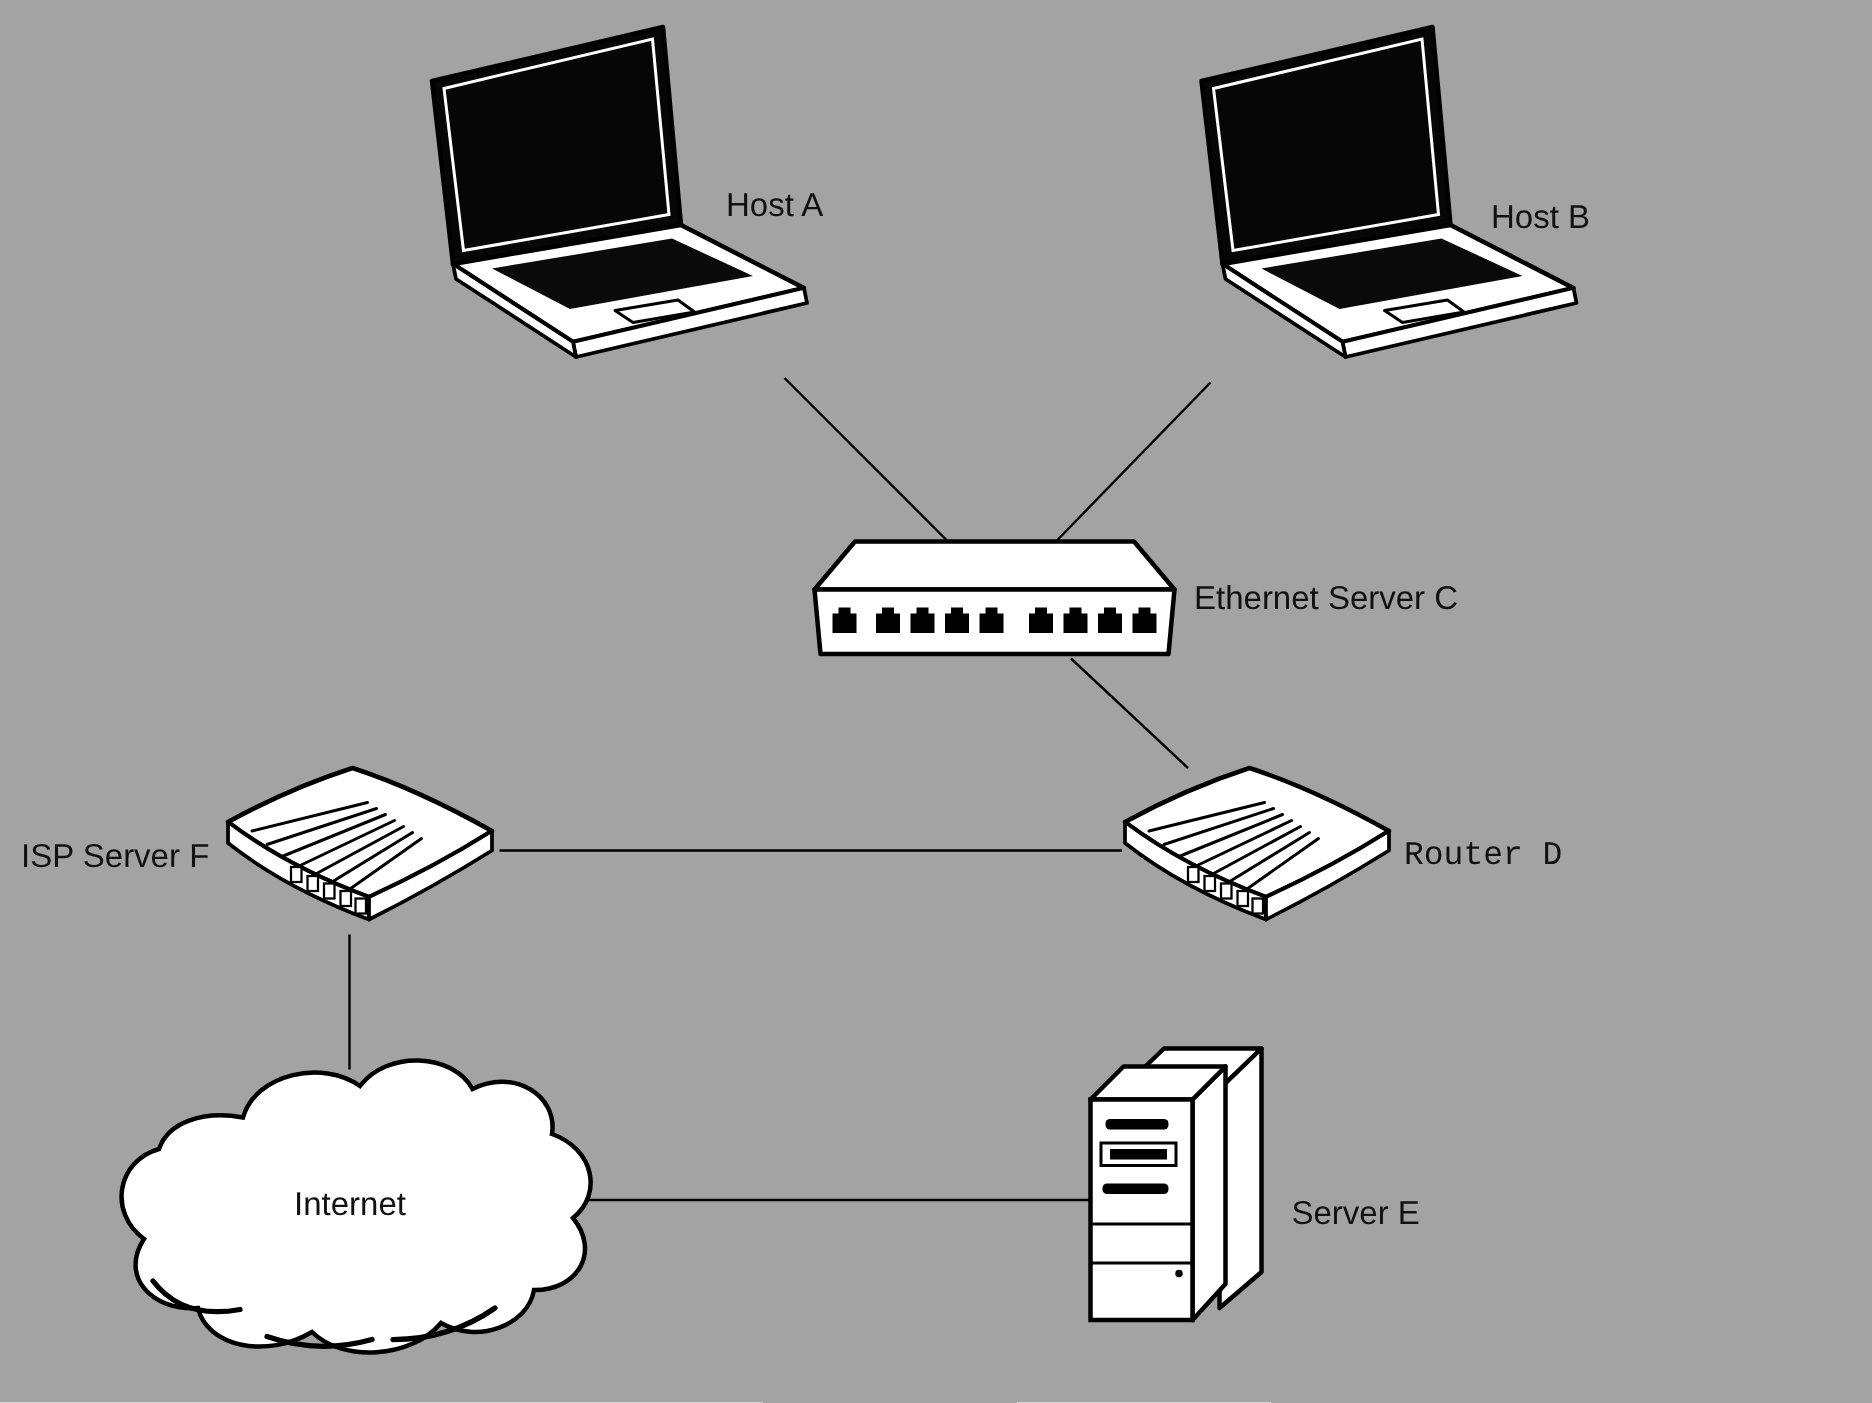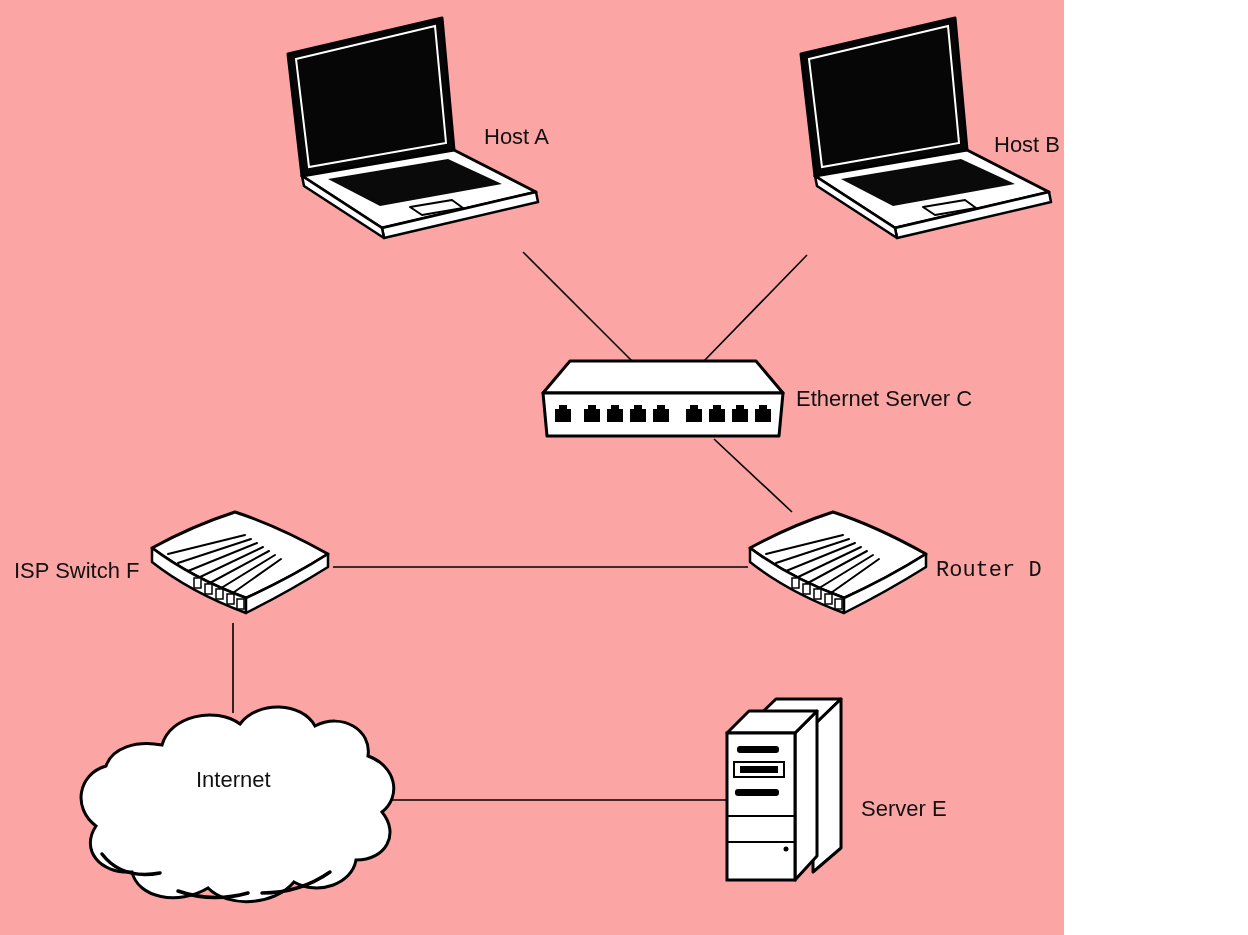--- a/index.html
+++ b/index.html
@@ -1,37 +1,37 @@
 <!DOCTYPE html>
 <html><head>
 <meta charset="utf-8">
 <style>
   html, body { margin: 0; padding: 0; background: #ffffff; }
   .canvas {
     position: relative;
-    width: 1064px;
+    width: 1248px;
     height: 935px;
-    background: #fca5a5;
+    background: #a3a3a3;
     font-family: "Liberation Sans", sans-serif;
     overflow: hidden;
   }
   .canvas svg { position: absolute; left: 0; top: 0; }
   .label {
     position: absolute;
     font-size: 22px;
     line-height: 26px;
     color: #111111;
     white-space: nowrap;
   }
   .label-host-a   { left: 484px; top: 124px; }
   .label-host-b   { left: 994px; top: 132px; }
   .label-switch-c { left: 796px; top: 386px; }
   .label-router-d { left: 936px; top: 558px; font-family: Liberation Mono, monospace; }
   .label-router-f { left: 14px;  top: 558px; }
-  .label-internet { left: 196px; top: 767px; }
+  .label-internet { left: 196px; top: 790px; }
   .label-server-e { left: 861px; top: 796px; }
 </style>
 </head>
 <body>
 
 <div class="canvas">
 
   <svg width="1248" height="935" viewBox="0 0 1248 935">
 
     <defs>
@@ -142,17 +142,17 @@
       <line x1="727" y1="816" x2="795" y2="816" stroke="#000" stroke-width="2"></line>
       <line x1="727" y1="842" x2="795" y2="842" stroke="#000" stroke-width="2"></line>
       <circle cx="786" cy="849" r="2.5" fill="#000000"></circle>
     </g>
   </svg>
 
   <span class="label label-host-a">Host A</span>
   <span class="label label-host-b">Host B</span>
   <span class="label label-switch-c">Ethernet Server C</span>
   <span class="label label-router-d">Router D</span>
-  <span class="label label-router-f">ISP Switch F</span>
+  <span class="label label-router-f">ISP Server F</span>
   <span class="label label-internet">Internet</span>
   <span class="label label-server-e">Server E</span>
 
 </div>
 
 </body></html>

